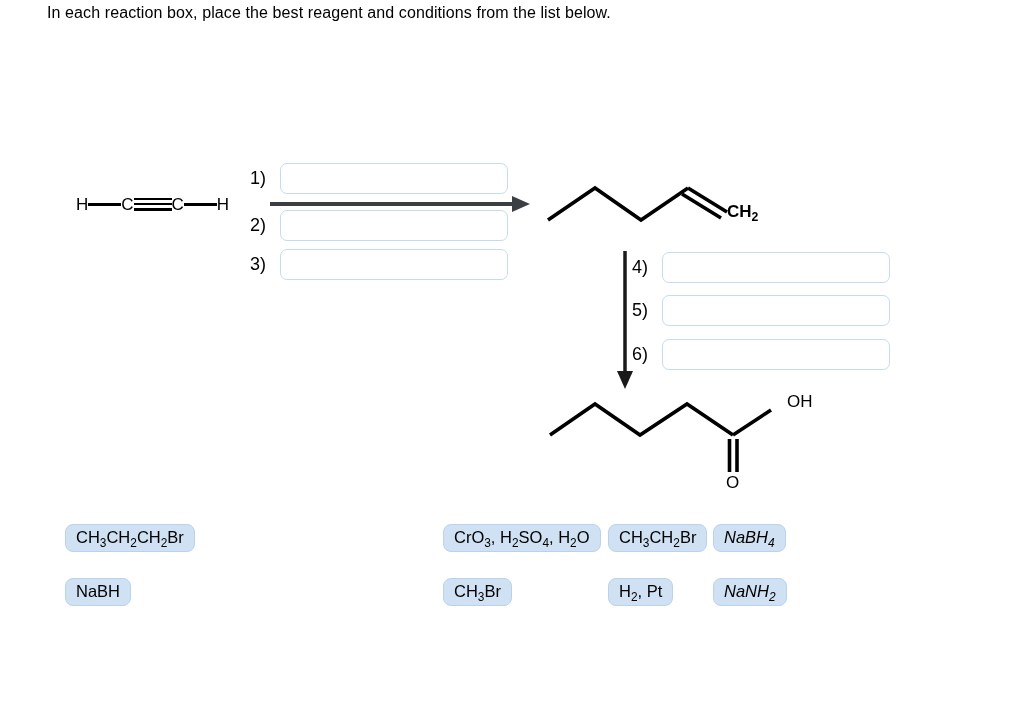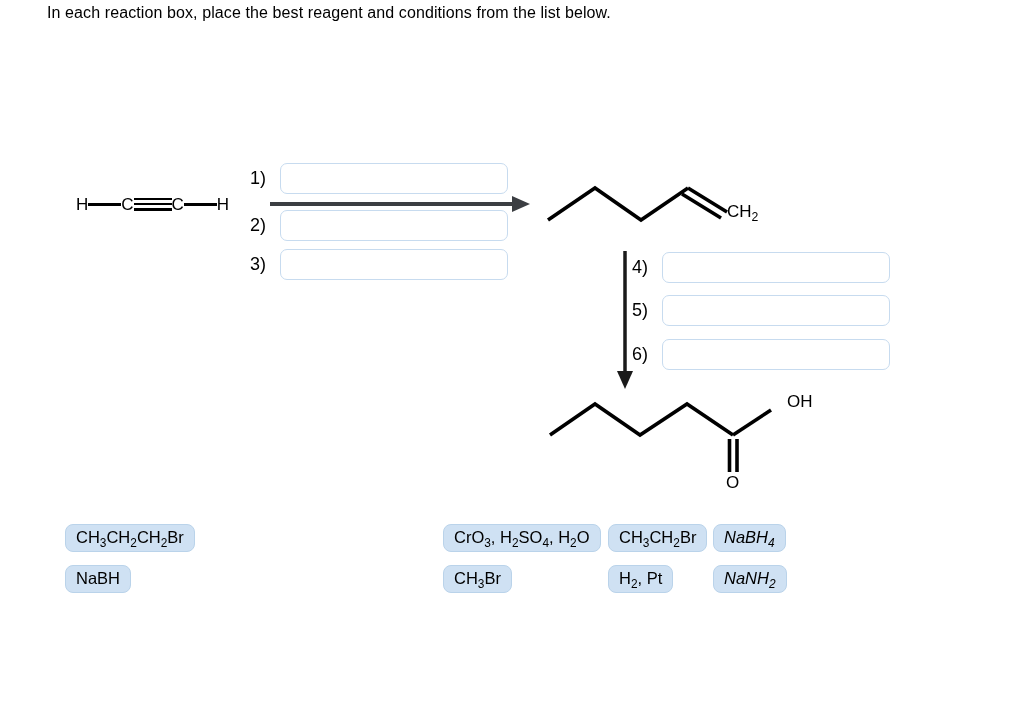--- a/index.html
+++ b/index.html
@@ -35,21 +35,21 @@
   #step-row-3{left:250px;top:249px;}
   #step-row-4{left:632px;top:252px;}
   #step-row-5{left:632px;top:295px;}
   #step-row-6{left:632px;top:339px;}
   
   .mol-label{font-size:17px;line-height:1;}
   sub{font-size:0.72em;line-height:0;}
   
   .reagent-col{
     position:absolute;top:524px;display:flex;flex-direction:column;
-    align-items:flex-start;gap:13px;
+    align-items:flex-start;gap:26px;
   }
   #reagent-col-0{left:65px;}
   #reagent-col-1{left:267px;}
   #reagent-col-2{left:443px;}
   #reagent-col-3{left:608px;}
   #reagent-col-4{left:713px;font-style:italic;}
   .chip{
     background:#cfe1f3;border:1px solid #bad3ea;border-radius:8px;
     padding:3px 10px 4px 10px;font-size:16.5px;white-space:nowrap;cursor:pointer;
   }
@@ -89,21 +89,21 @@
 <svg class="abs" style="left:270px;top:194px;" width="262" height="20">
   <line x1="0" y1="10" x2="246" y2="10" stroke="#3b3e42" stroke-width="4"></line>
   <polygon points="242,2 260,10 242,18" fill="#3b3e42"></polygon>
 </svg>
 
 <svg class="abs" style="left:540px;top:178px;" width="240" height="55">
   <polyline points="8,42 55,10 101,42 148,10" fill="none" stroke="#000" stroke-width="3.6"></polyline>
   <line x1="148" y1="10" x2="187" y2="34" stroke="#000" stroke-width="3.6"></line>
   <line x1="142" y1="16" x2="181" y2="40" stroke="#000" stroke-width="3.6"></line>
 </svg>
-<span class="abs mol-label" style="left:727px;top:203px;">CH<sub>2</sub></span>
+<span class="abs mol-label" style="left:727px;top:203px;font-weight:bold;">CH<sub>2</sub></span>
 
 <svg class="abs" style="left:616px;top:251px;" width="20" height="138">
   <line x1="9" y1="0" x2="9" y2="124" stroke="#1a1a1a" stroke-width="3.5"></line>
   <polygon points="1,120 17,120 9,138" fill="#1a1a1a"></polygon>
 </svg>
 
 <div id="step-row-4" class="abs step-row">
   <span class="step-label">4)</span>
   <input class="answer-box" type="text" style="">
 </div>

